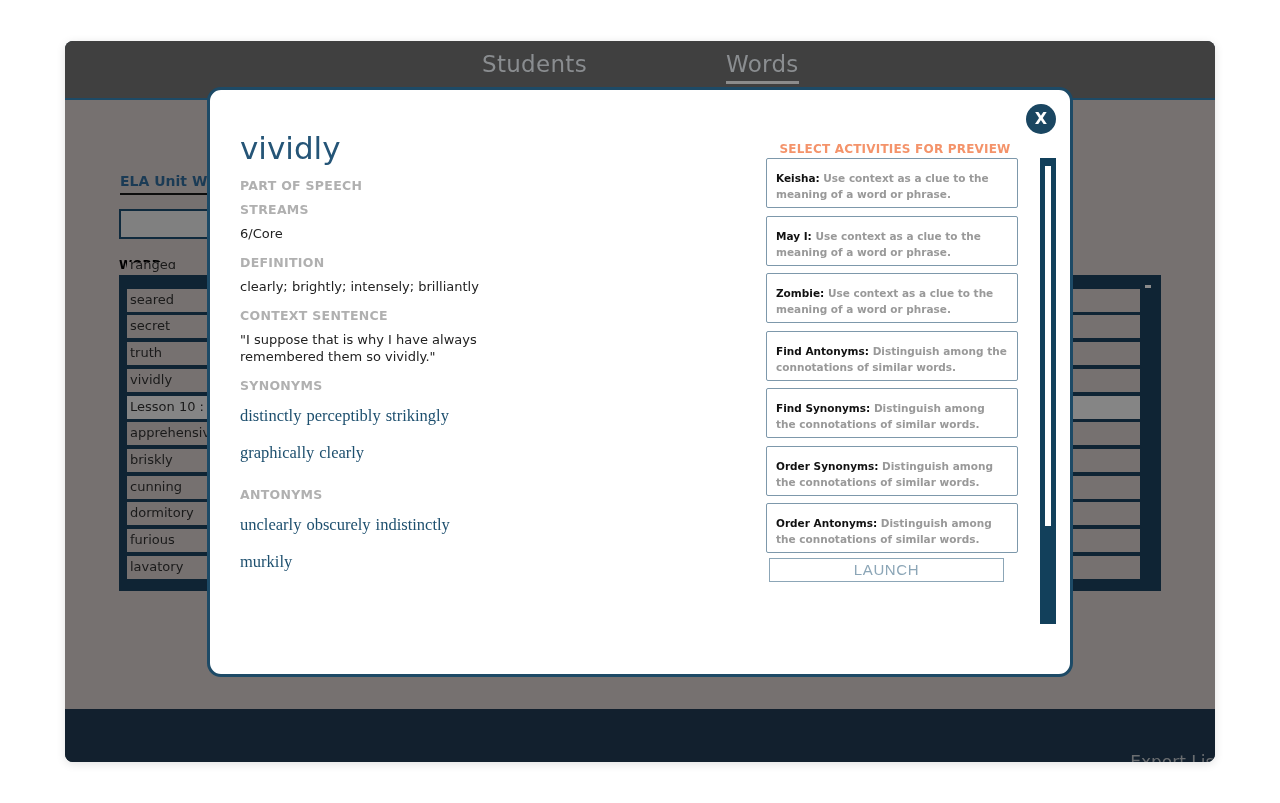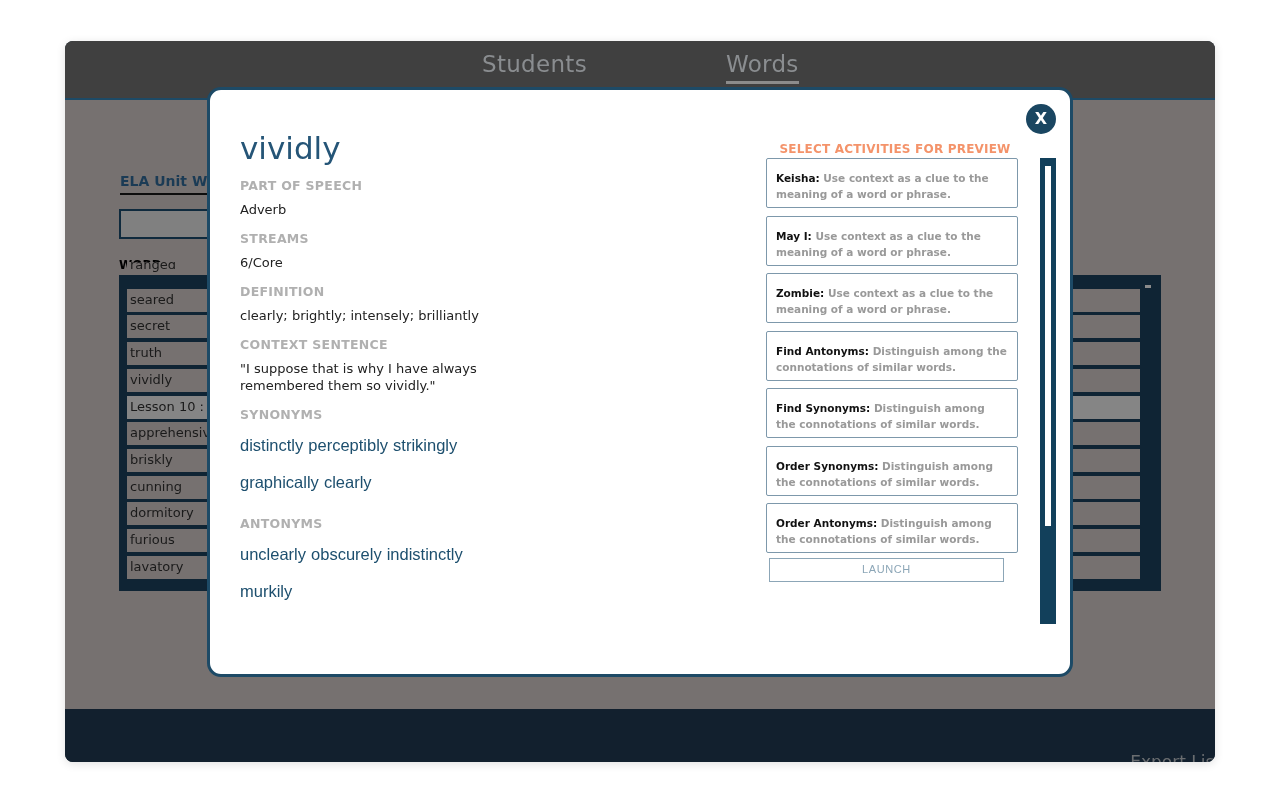--- a/index.html
+++ b/index.html
@@ -33,29 +33,29 @@
   .chat-btn .bubble::after { content: ""; position: absolute; left: 4px; top: 6px; width: 9px; height: 4px; border-bottom: 1.5px solid #f07a35; border-radius: 0 0 6px 6px; }
 
   .modal { position: absolute; left: 207px; top: 87px; width: 866px; height: 590px; background: #ffffff; border: 3px solid #1d4a66; border-radius: 14px; }
   .close-btn { position: absolute; left: 816px; top: 14px; width: 30px; height: 30px; border-radius: 50%; background: #1a4661; color: #fff; font-weight: bold; font-size: 16px; line-height: 30px; text-align: center; font-family: "DejaVu Sans", sans-serif; }
 
   .left { position: absolute; left: 30px; top: 40px; width: 460px; }
   .word-title { font-size: 31px; color: #255577; font-weight: normal; line-height: 36px; margin-bottom: 11px; }
   .field-label { font-size: 12.5px; color: #b0b0b0; font-weight: bold; letter-spacing: 0.3px; line-height: 18px; margin-bottom: 6px; }
   .field-value { font-size: 13px; color: #222; line-height: 17px; margin-bottom: 12px; }
   .context { width: 240px; }
-  .word-chips { font-family: Liberation Sans, sans-serif; font-size: 16.5px; color: #1d4f6e; line-height: 22px; }
+  .word-chips { font-family: Liberation Serif, serif; font-size: 16.5px; color: #1d4f6e; line-height: 22px; }
   .word-chips .chip-line { margin-bottom: 15px; }
   .word-chips .chip { margin-right: 5px; }
 
   .right { position: absolute; left: 556px; top: 52px; width: 252px; }
   .activities-title { font-size: 12px; font-weight: bold; color: #f4936a; text-align: center; letter-spacing: 0.2px; margin-bottom: 2px; margin-left: 6px; }
   .activity { width: 252px; height: 50px; border: 1.5px solid #7d98ab; border-radius: 2px; margin-bottom: 7.5px; padding: 11px 9px 0 9px; font-size: 10.5px; line-height: 16px; color: #999; font-weight: bold; }
   .activity .name { color: #111; }
-  .launch { width: 235px; height: 24px; margin-left: 3px; margin-top: -3px; border: 1.5px solid #8ca6b7; text-align: center; font-size: 11px; color: #8ca6b7; line-height: 21px; letter-spacing: 0.6px; font-family: "Liberation Sans", sans-serif; }
+  .launch { width: 235px; height: 24px; margin-left: 3px; margin-top: -3px; border: 1.5px solid #8ca6b7; text-align: center; font-size: 15px; color: #8ca6b7; line-height: 21px; letter-spacing: 0.6px; font-family: "Liberation Sans", sans-serif; }
 
   .scrollbar { position: absolute; left: 830px; top: 68px; width: 16px; height: 466px; background: #12405b; }
   .scroll-thumb { position: absolute; left: 5px; top: 8px; width: 6px; height: 360px; background: #ffffff; }
 </style>
 </head>
 <body>
 
 <div class="app">
   <div class="topnav">
     <div class="nav-tab students"><span>Students</span></div>
@@ -90,21 +90,20 @@
     <div class="export">Export List</div>
   </div>
 </div>
 
 <div class="modal">
   <div class="close-btn"><span>X</span></div>
 
   <div class="left">
     <div class="word-title">vividly</div>
     <div class="field-label">PART OF SPEECH</div>
-    <div class="field-value">Adverb</div>
     <div class="field-label">STREAMS</div>
     <div class="field-value">6/Core</div>
     <div class="field-label">DEFINITION</div>
     <div class="field-value">clearly; brightly; intensely; brilliantly</div>
     <div class="field-label">CONTEXT SENTENCE</div>
     <div class="field-value context">"I suppose that is why I have always remembered them so vividly."</div>
     <div class="field-label">SYNONYMS</div>
     <div class="word-chips" id="synonyms" style="margin-top:10px;">
         <div class="chip-line"><span class="chip">distinctly</span><span class="chip">perceptibly</span><span class="chip">strikingly</span></div>
         <div class="chip-line"><span class="chip">graphically</span><span class="chip">clearly</span></div>

